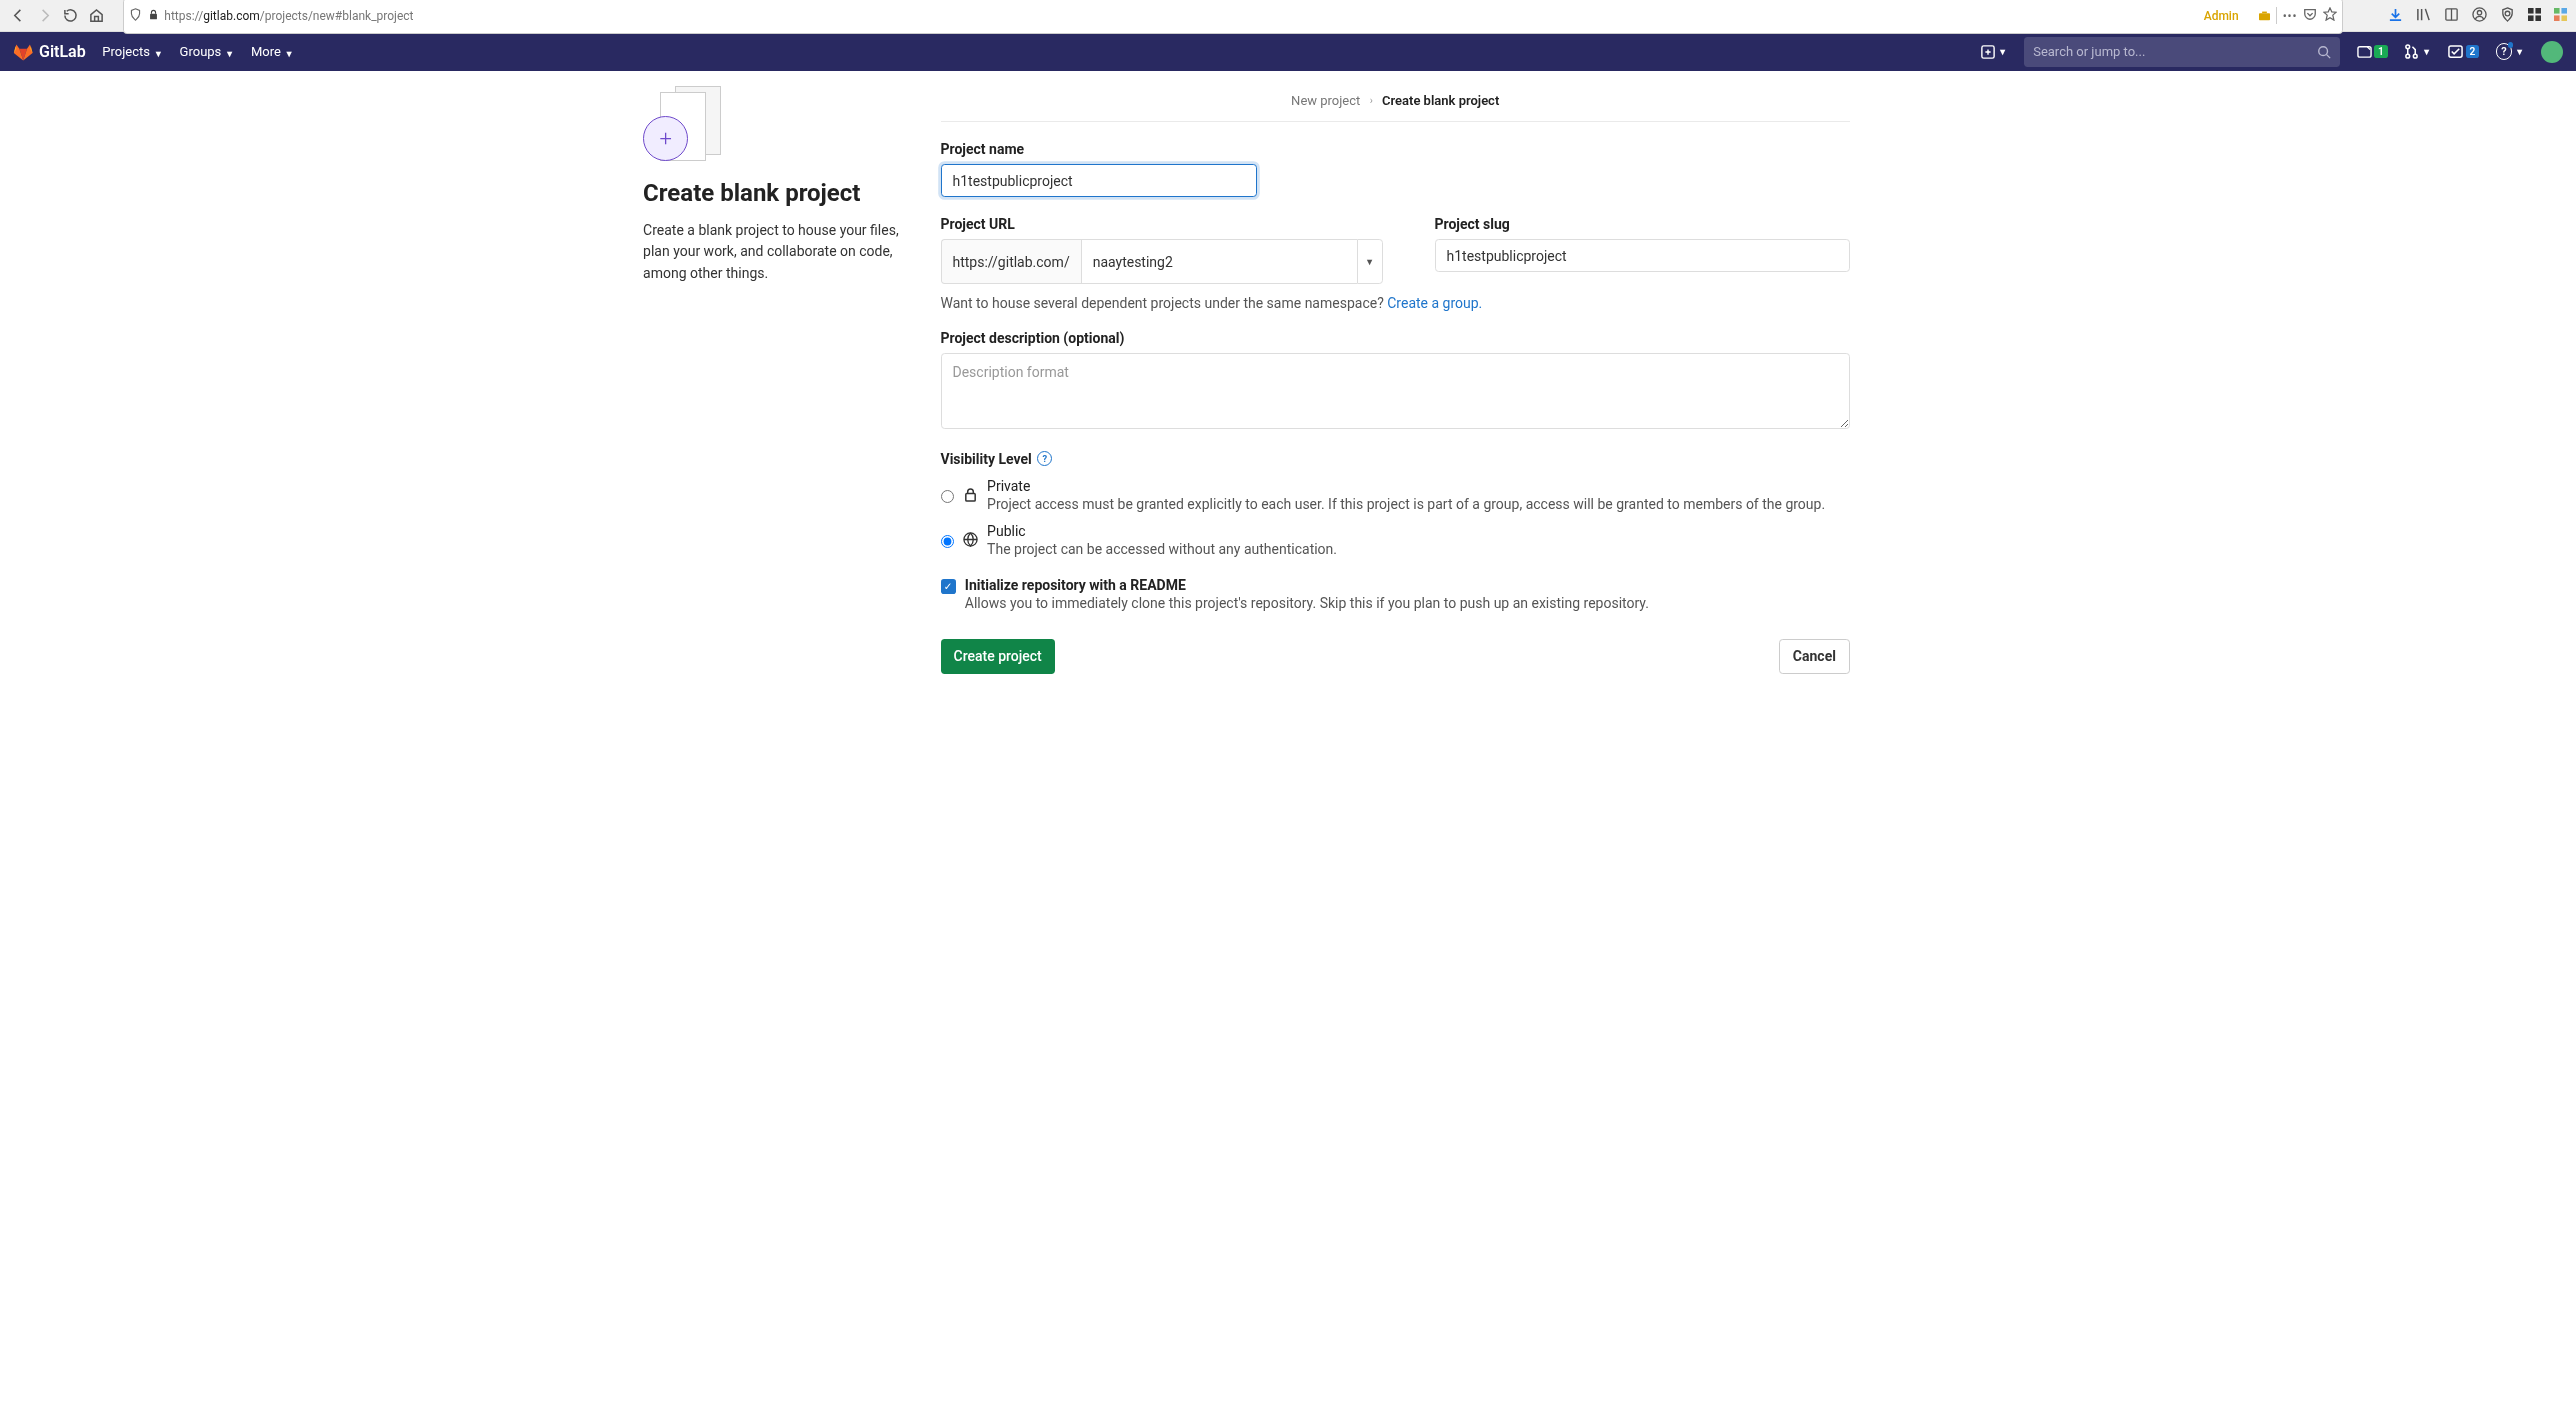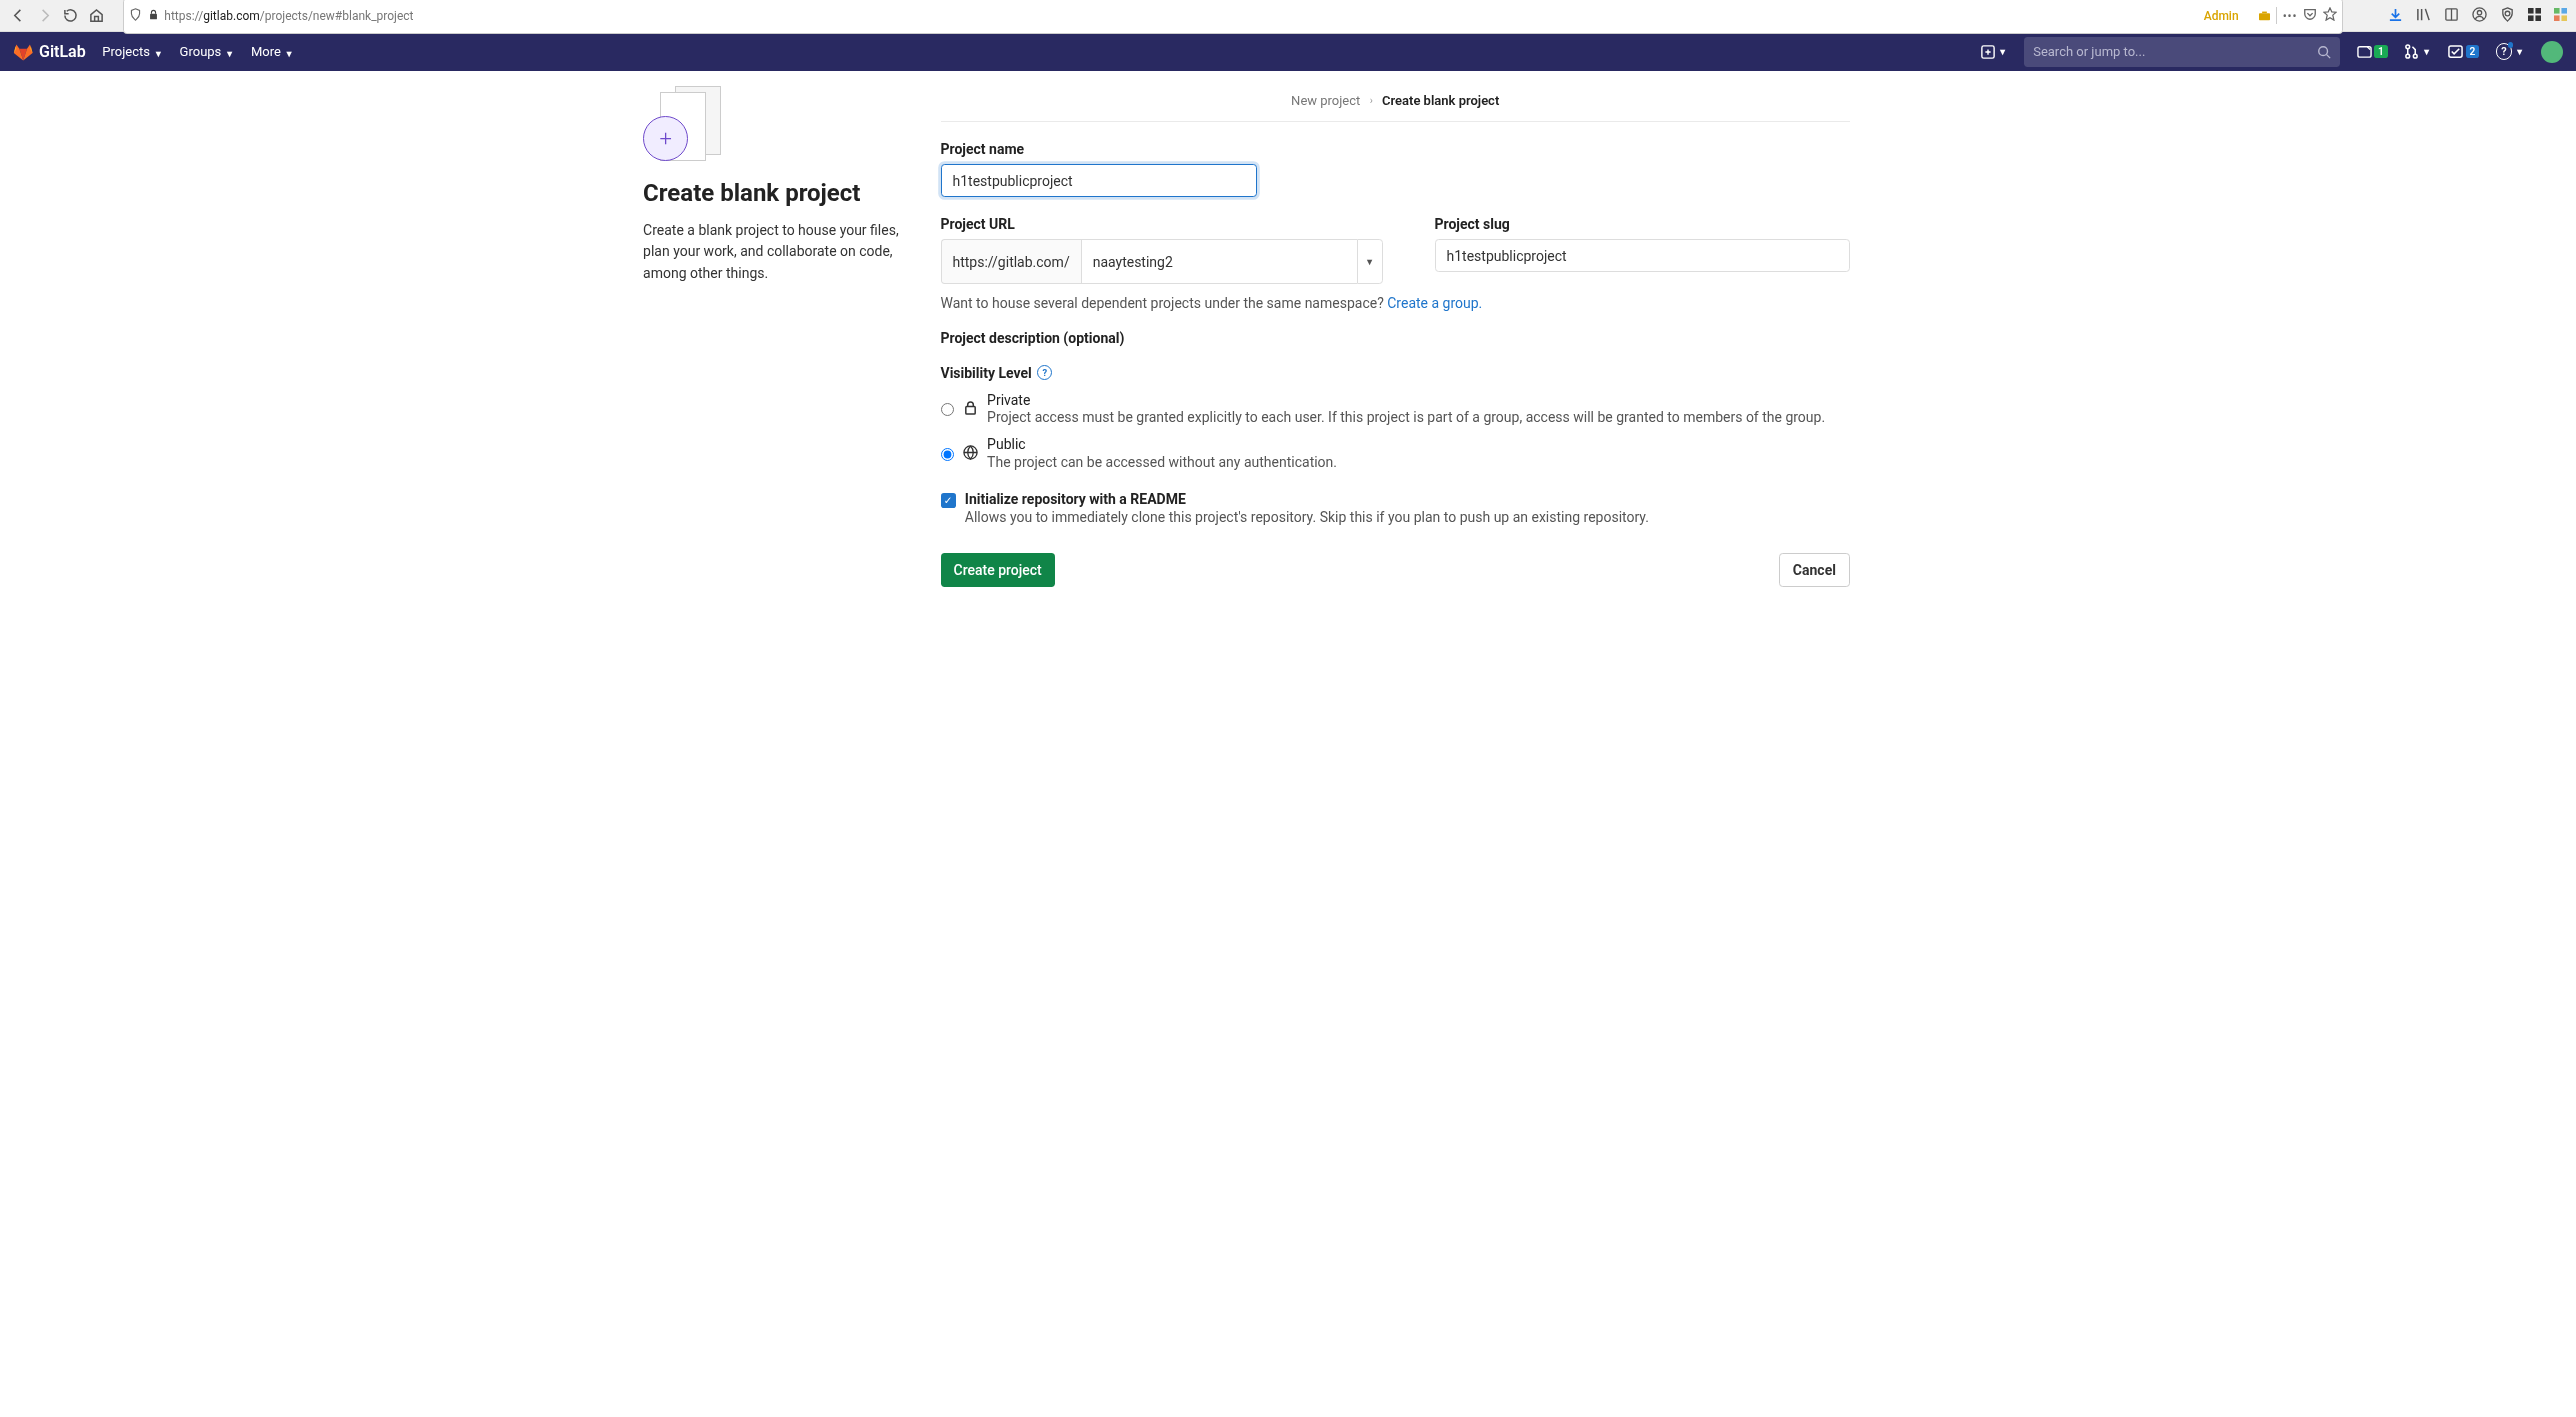--- a/index.html
+++ b/index.html
@@ -308,20 +308,21 @@
         <input class="slug-input" value="h1testpublicproject" style="">
       </div>
     </div>
 
     <div class="hint">
       <span>Want to house several dependent projects under the same namespace? </span><a href="#">Create a group.</a>
     </div>
 
     <div class="form-group">
       <label class="form-label">Project description (optional)</label>
+      <textarea class="desc-area" placeholder="Description format" style=""></textarea>
     </div>
 
     <div class="form-group">
       <div class="vis-label-row">
         <label class="form-label" style="margin-bottom:0;">Visibility Level</label>
         <span class="help-circle">?</span>
       </div>
 
       <div class="radio-row">
         <input type="radio" name="vis" class="radio" style="">

